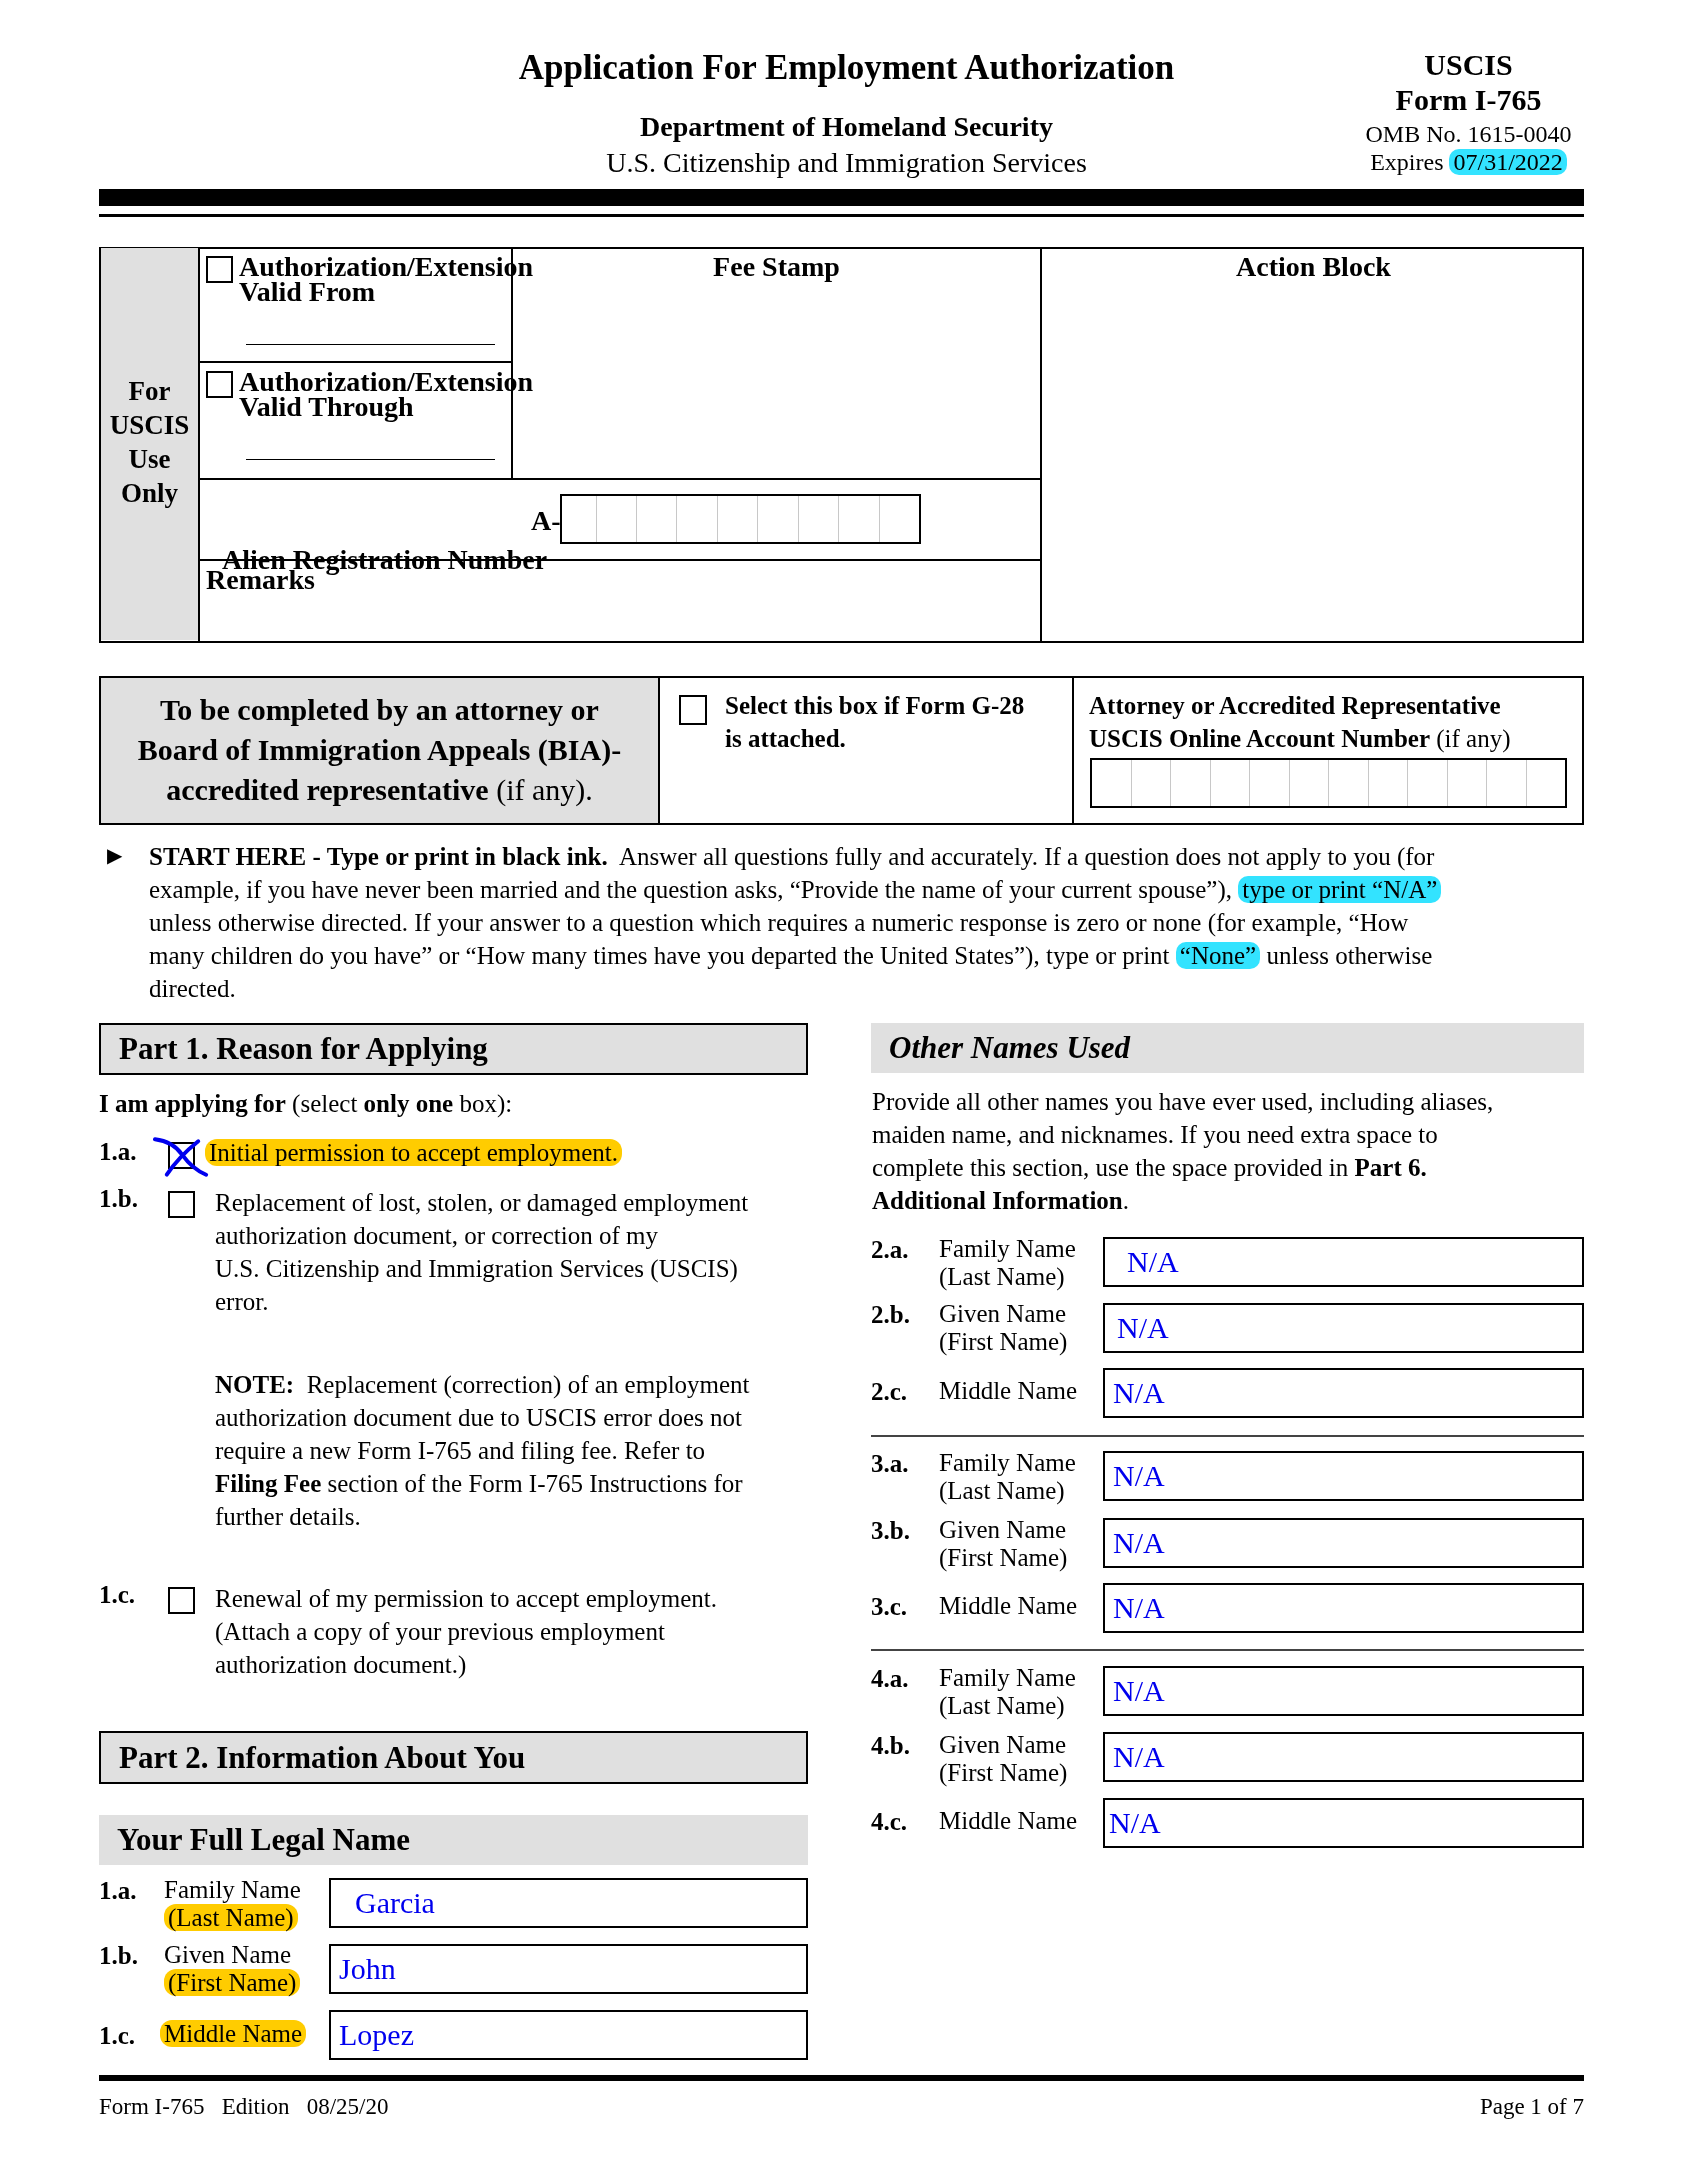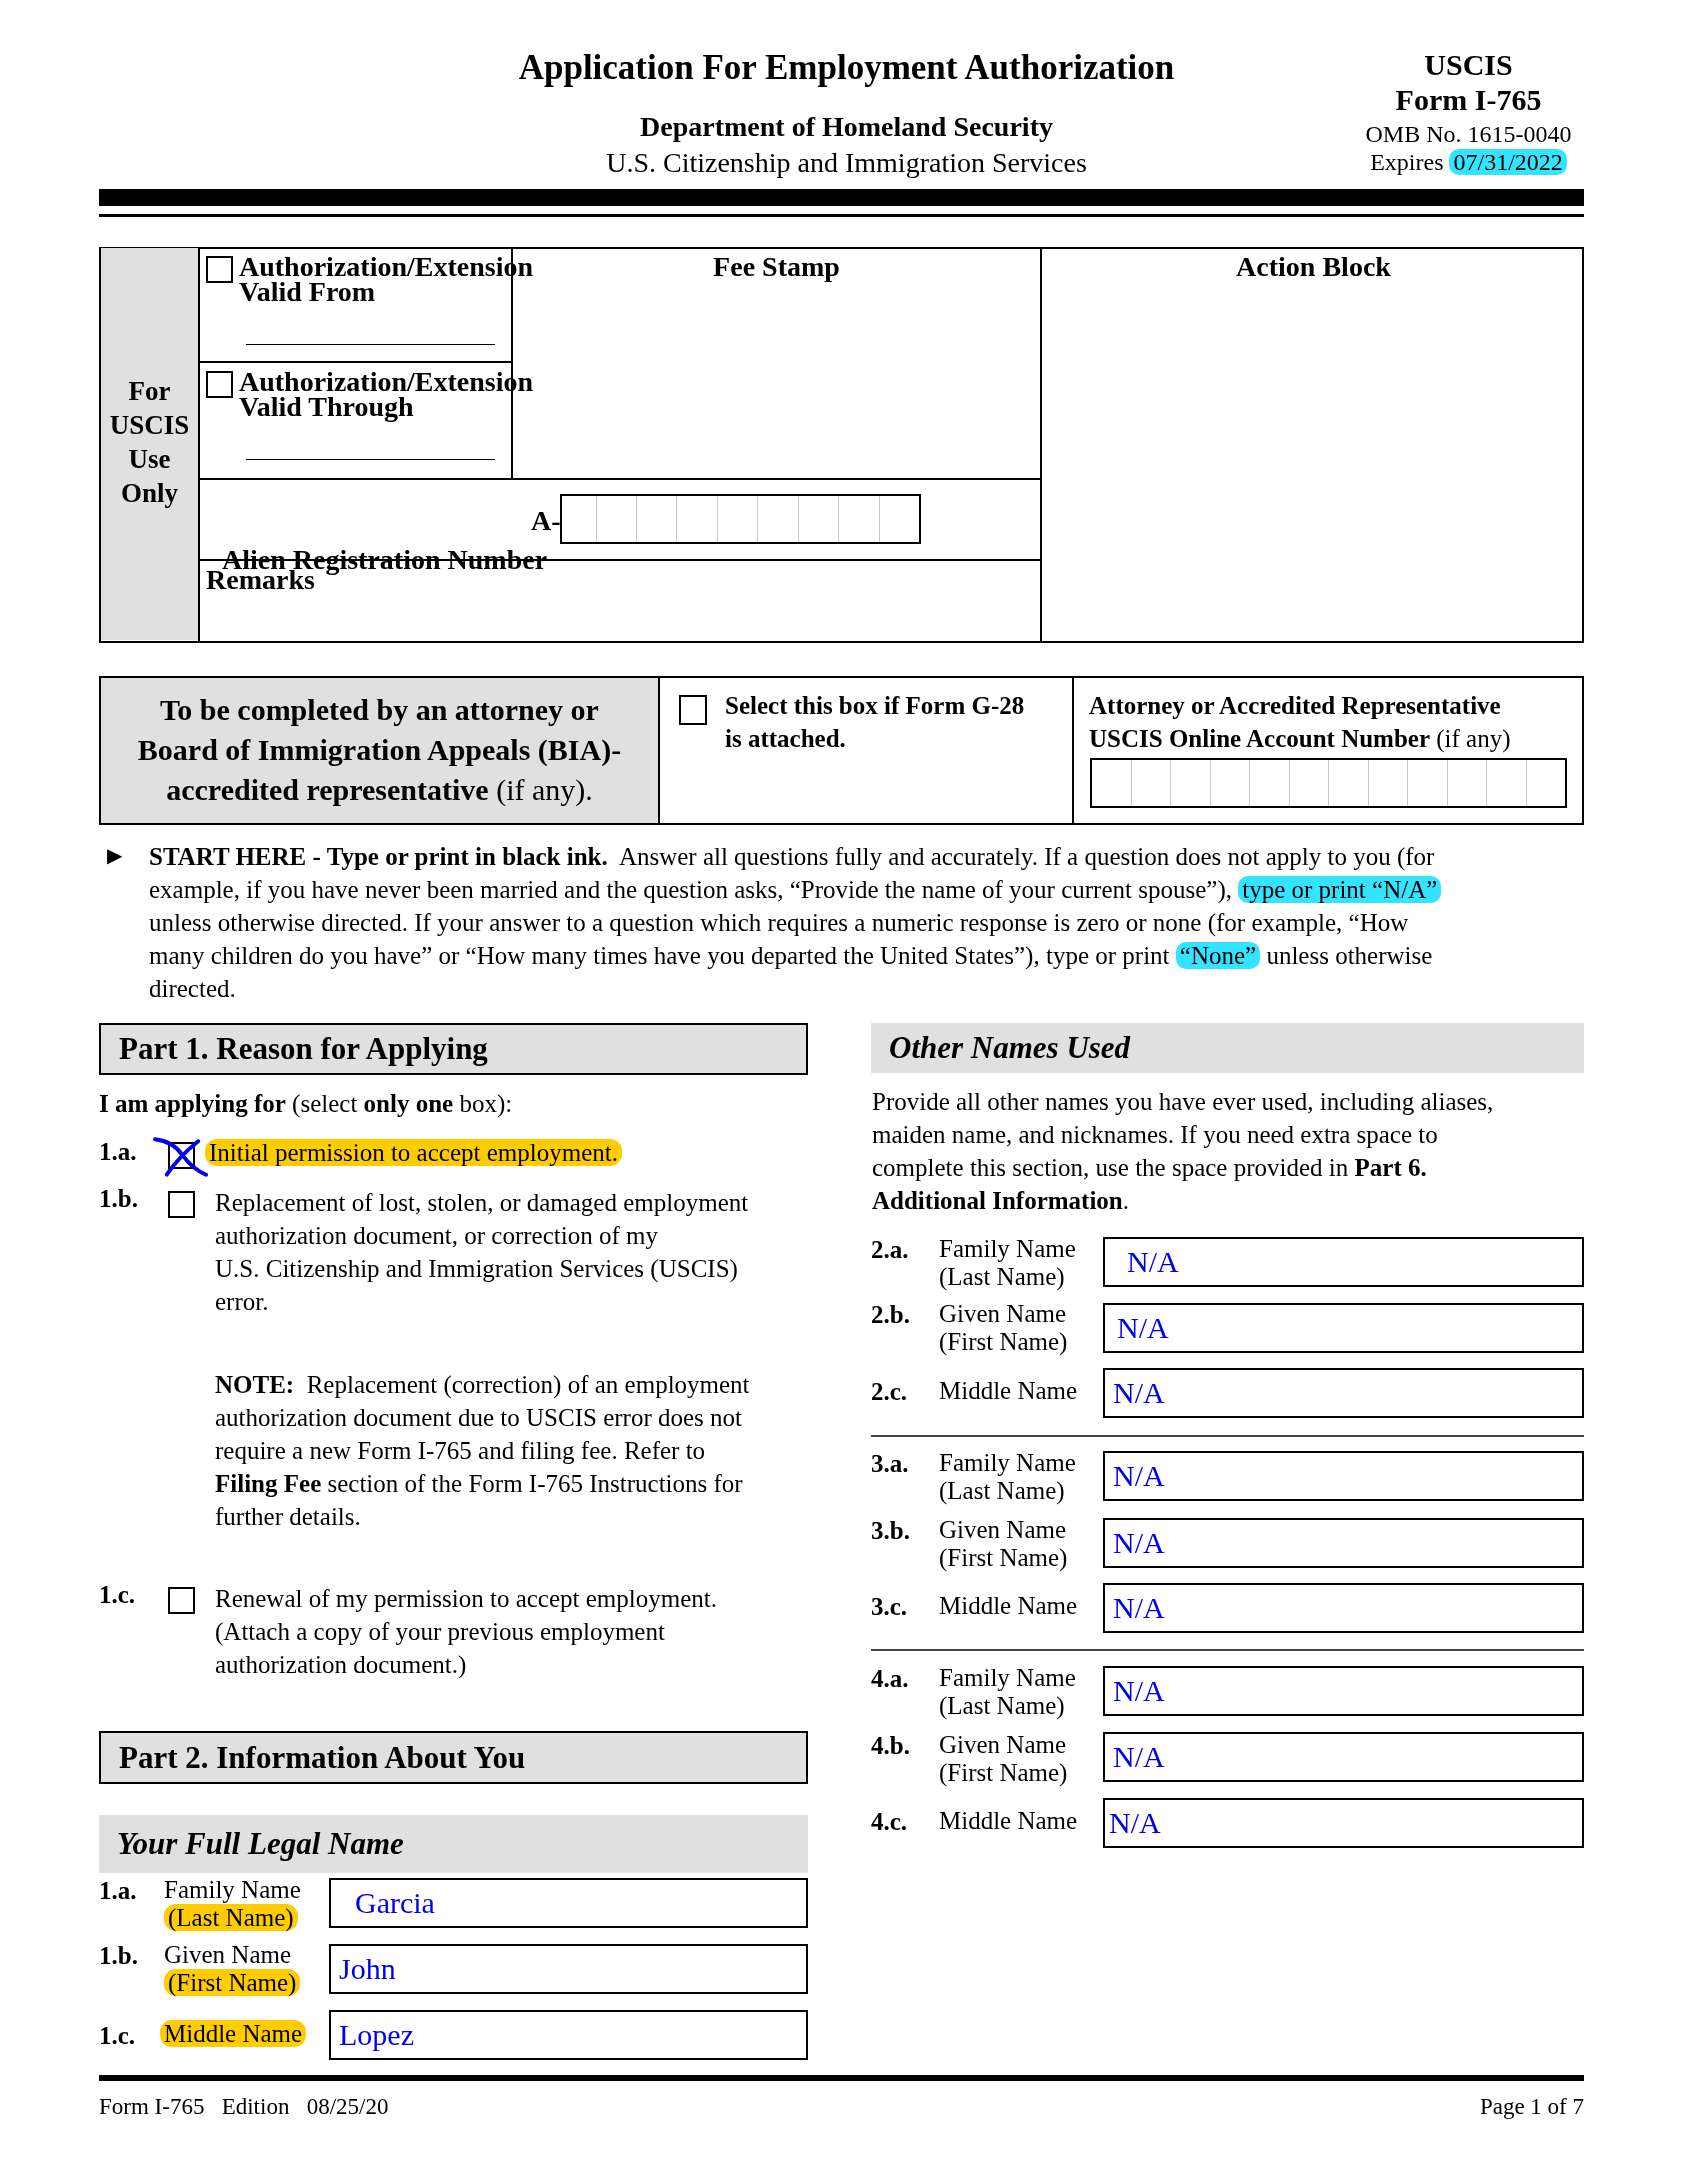--- a/index.html
+++ b/index.html
@@ -182,21 +182,21 @@
 <div class="abs cb" style="left:168px;top:1587px;"></div>
 <div class="abs body-txt" style="left:215px;top:1582px;width:594px;">
   <div>Renewal of my permission to accept employment.</div>
   <div>(Attach a copy of your previous employment</div>
   <div>authorization document.)</div>
 </div>
 
 <div class="abs sec-h gray box" style="left:99px;top:1731px;width:709px;height:53px;">
   <span>Part 2.  Information About You</span>
 </div>
-<div class="abs sec-h gray" style="left:99px;top:1815px;width:709px;height:58px;font-style:italic;">
+<div class="abs sec-h gray" style="left:99px;top:1815px;width:709px;height:50px;">
   <span>Your Full Legal Name</span>
 </div>
 
 <div class="abs num" style="left:99px;top:1877px;">1.a.</div>
 <div class="abs fld-lbl" style="left:164px;top:1876px;">
   <div>Family Name</div>
   <div><span class="hl-yellow">(Last Name)</span></div>
 </div>
 <div class="abs field" style="left:329px;top:1878px;width:479px;height:50px;padding-left:24px;">Garcia</div>
 

